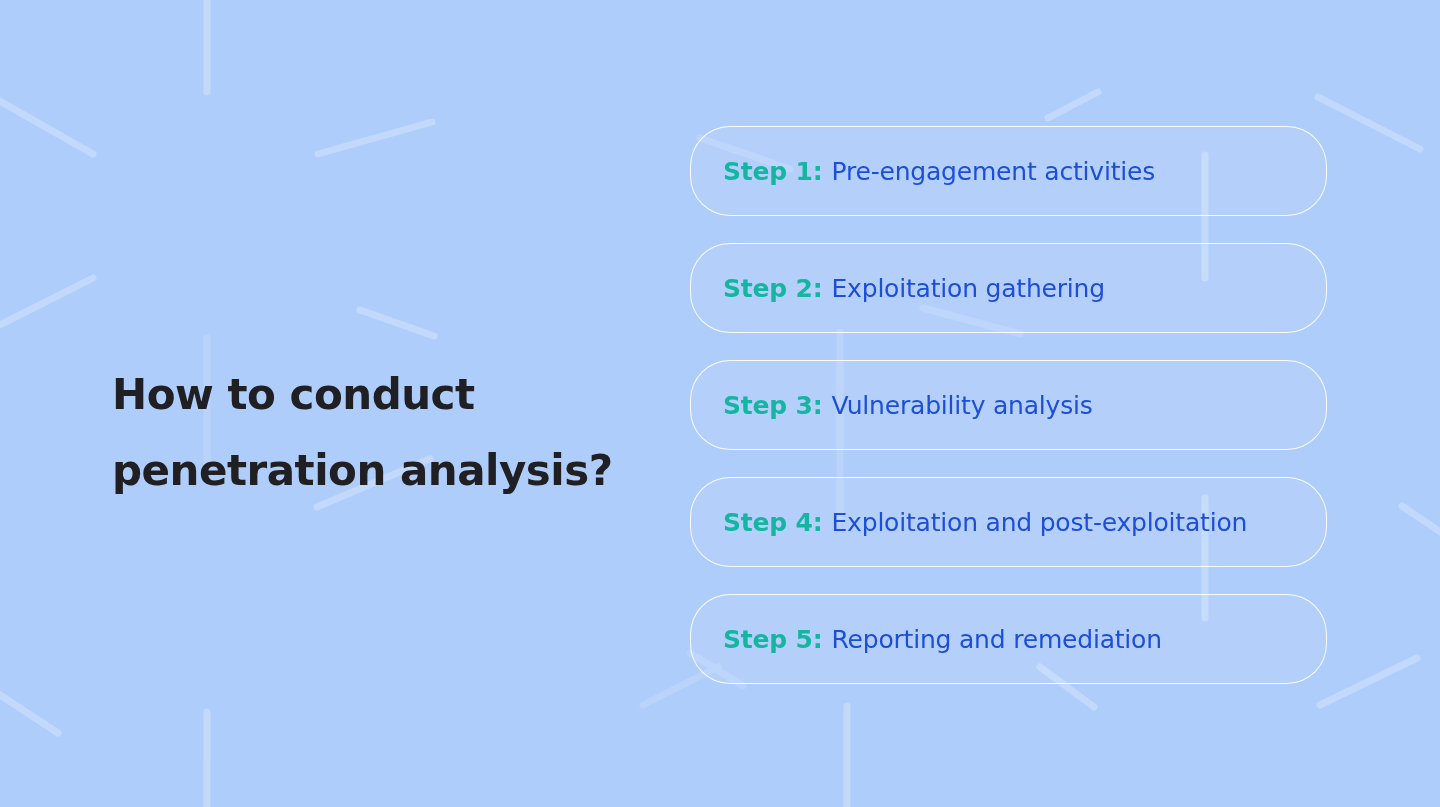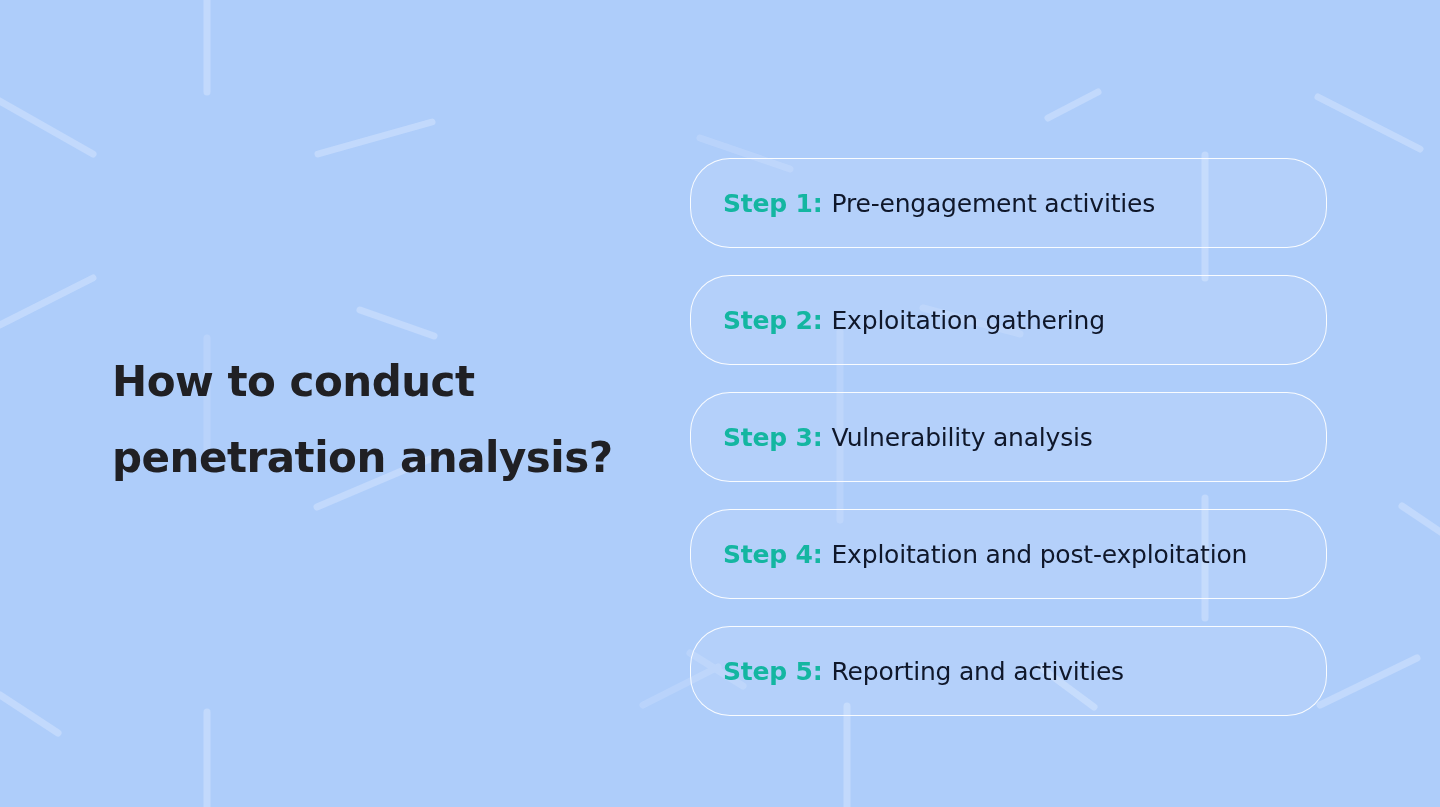--- a/index.html
+++ b/index.html
@@ -17,37 +17,36 @@
   .bg-pattern {
     position: absolute;
     inset: 0;
     width: 1440px;
     height: 807px;
     pointer-events: none;
   }
   .headline {
     position: absolute;
     left: 112px;
-    top: 316px;
+    top: 329px;
     width: 580px;
     font-size: 42px;
     font-weight: 800;
     line-height: 76px;
     letter-spacing: -0.5px;
     color: #202024;
   }
   .steps {
     position: absolute;
     left: 690px;
     top: 126px;
     width: 637px;
     display: flex;
     flex-direction: column;
     gap: 27px;
-    margin-top: 32px;
   }
   .step-card {
     box-sizing: border-box;
     height: 90px;
     border: 1.5px solid rgba(255,255,255,0.92);
     border-radius: 40px;
     background: rgba(255,255,255,0.08);
     display: flex;
     align-items: center;
     padding: 0 28px 0 32px;
@@ -57,21 +56,21 @@
     font-weight: 700;
     font-size: 25px;
     letter-spacing: -0.2px;
     color: #14b6a1;
     margin-right: 9px;
   }
   .step-text {
     font-weight: 400;
     font-size: 25px;
     letter-spacing: -0.2px;
-    color: #0f172a;
+    color: #1d4ed8;
   }
 </style>
 </head>
 <body>
 
 <svg class="bg-pattern" viewBox="0 0 1440 807" xmlns="http://www.w3.org/2000/svg" aria-hidden="true">
   <g fill="none" stroke-width="7" stroke-linecap="round" opacity="0.8" stroke="#c7dcfd">
     <line x1="207" y1="-30" x2="207" y2="92"></line>
     <line x1="-20" y1="90" x2="93" y2="154"></line>
     <line x1="318" y1="154" x2="432" y2="122"></line>
@@ -116,15 +115,15 @@
   <div class="step-card">
     <span class="step-label">Step 3:</span>
     <span class="step-text">Vulnerability analysis</span>
   </div>
   <div class="step-card">
     <span class="step-label">Step 4:</span>
     <span class="step-text">Exploitation and post-exploitation</span>
   </div>
   <div class="step-card">
     <span class="step-label">Step 5:</span>
-    <span class="step-text">Reporting and activities</span>
+    <span class="step-text">Reporting and remediation</span>
   </div>
 </div>
 
 </body></html>

